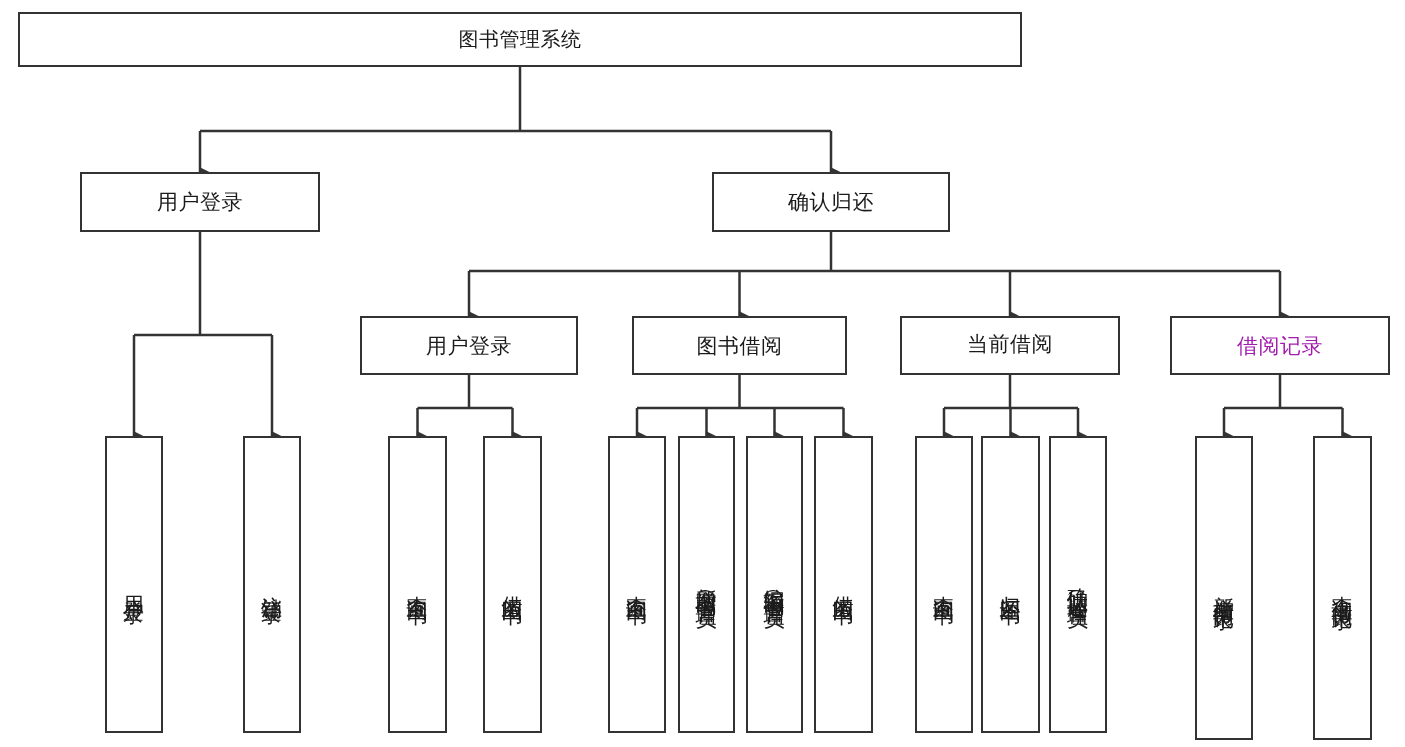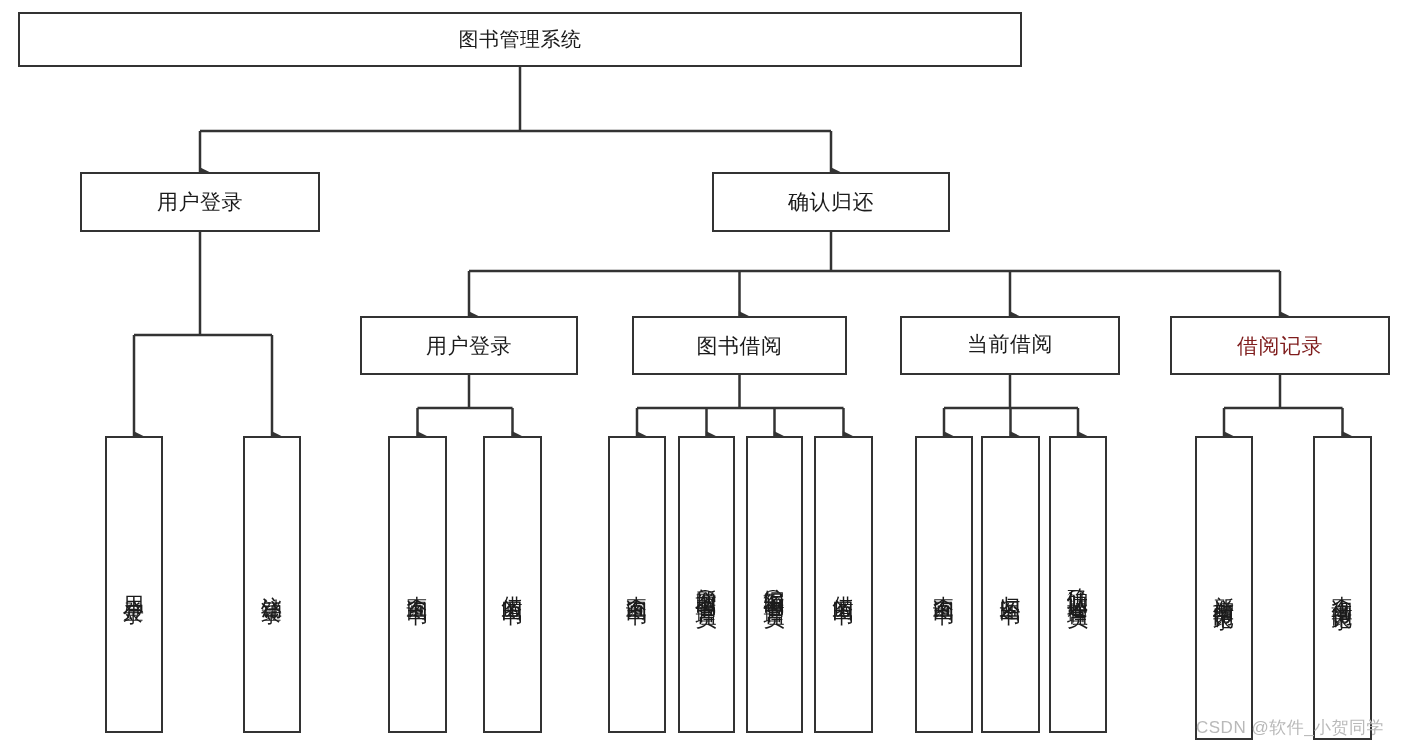--- a/index.html
+++ b/index.html
@@ -125,21 +125,21 @@
       </div>
       <div class="node" style="left: 360px; top: 316px; width: 218px; height: 59px; border-color: rgb(51, 51, 51); color: rgb(27, 27, 27);">
         <span class="label">用户登录</span>
       </div>
       <div class="node" style="left: 632px; top: 316px; width: 215px; height: 59px; border-color: rgb(51, 51, 51); color: rgb(27, 27, 27);">
         <span class="label">图书借阅</span>
       </div>
       <div class="node" style="left: 900px; top: 316px; width: 220px; height: 59px; border-color: rgb(51, 51, 51); color: rgb(27, 27, 27); font-family: Liberation Mono, monospace;">
         <span class="label">当前借阅</span>
       </div>
-      <div class="node" style="left: 1170px; top: 316px; width: 220px; height: 59px; border-color: rgb(51, 51, 51); color: #7f1d1d;">
+      <div class="node" style="left: 1170px; top: 316px; width: 220px; height: 59px; border-color: rgb(51, 51, 51); color: #a21caf;">
         <span class="label">借阅记录</span>
       </div>
       <div class="node vertical" style="left: 105px; top: 436px; width: 58px; height: 297px; border-color: rgb(51, 51, 51); color: rgb(27, 27, 27);">
         <span class="label">用户登录</span>
       </div>
       <div class="node vertical" style="left: 243px; top: 436px; width: 58px; height: 297px; border-color: rgb(51, 51, 51); color: rgb(27, 27, 27);">
         <span class="label">注销登录</span>
       </div>
       <div class="node vertical" style="left: 388px; top: 436px; width: 59px; height: 297px; border-color: rgb(51, 51, 51); color: rgb(27, 27, 27);">
         <span class="label">查询图书</span>
@@ -169,15 +169,14 @@
         <span class="label">确认归还（管理员）</span>
       </div>
       <div class="node vertical" style="left: 1195px; top: 436px; width: 58px; height: 304px; border-color: rgb(51, 51, 51); color: rgb(27, 27, 27);">
         <span class="label">新增借阅记录</span>
       </div>
       <div class="node vertical" style="left: 1313px; top: 436px; width: 59px; height: 304px; border-color: rgb(51, 51, 51); color: rgb(27, 27, 27);">
         <span class="label">查询借阅记录</span>
       </div>
     </div>
 
-  <div class="watermark">CSDN @软件_小贺同学</div>
 
 </div>
 
 </body></html>

